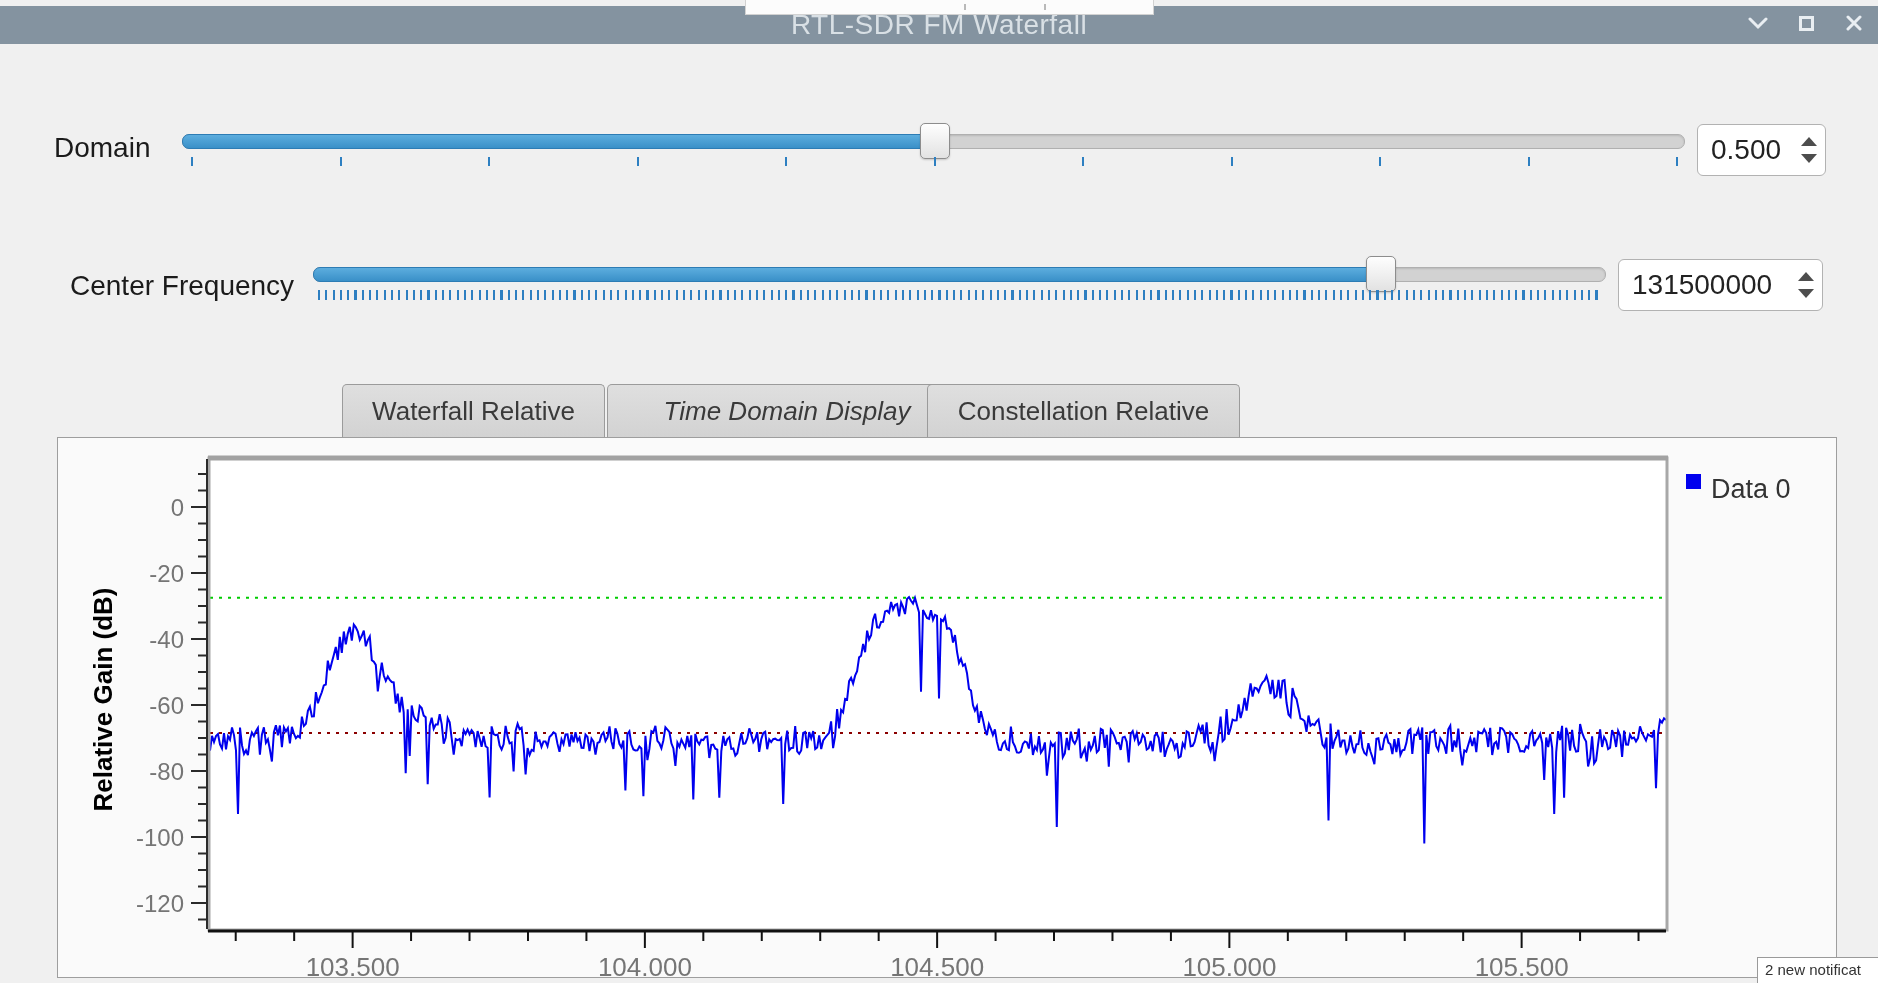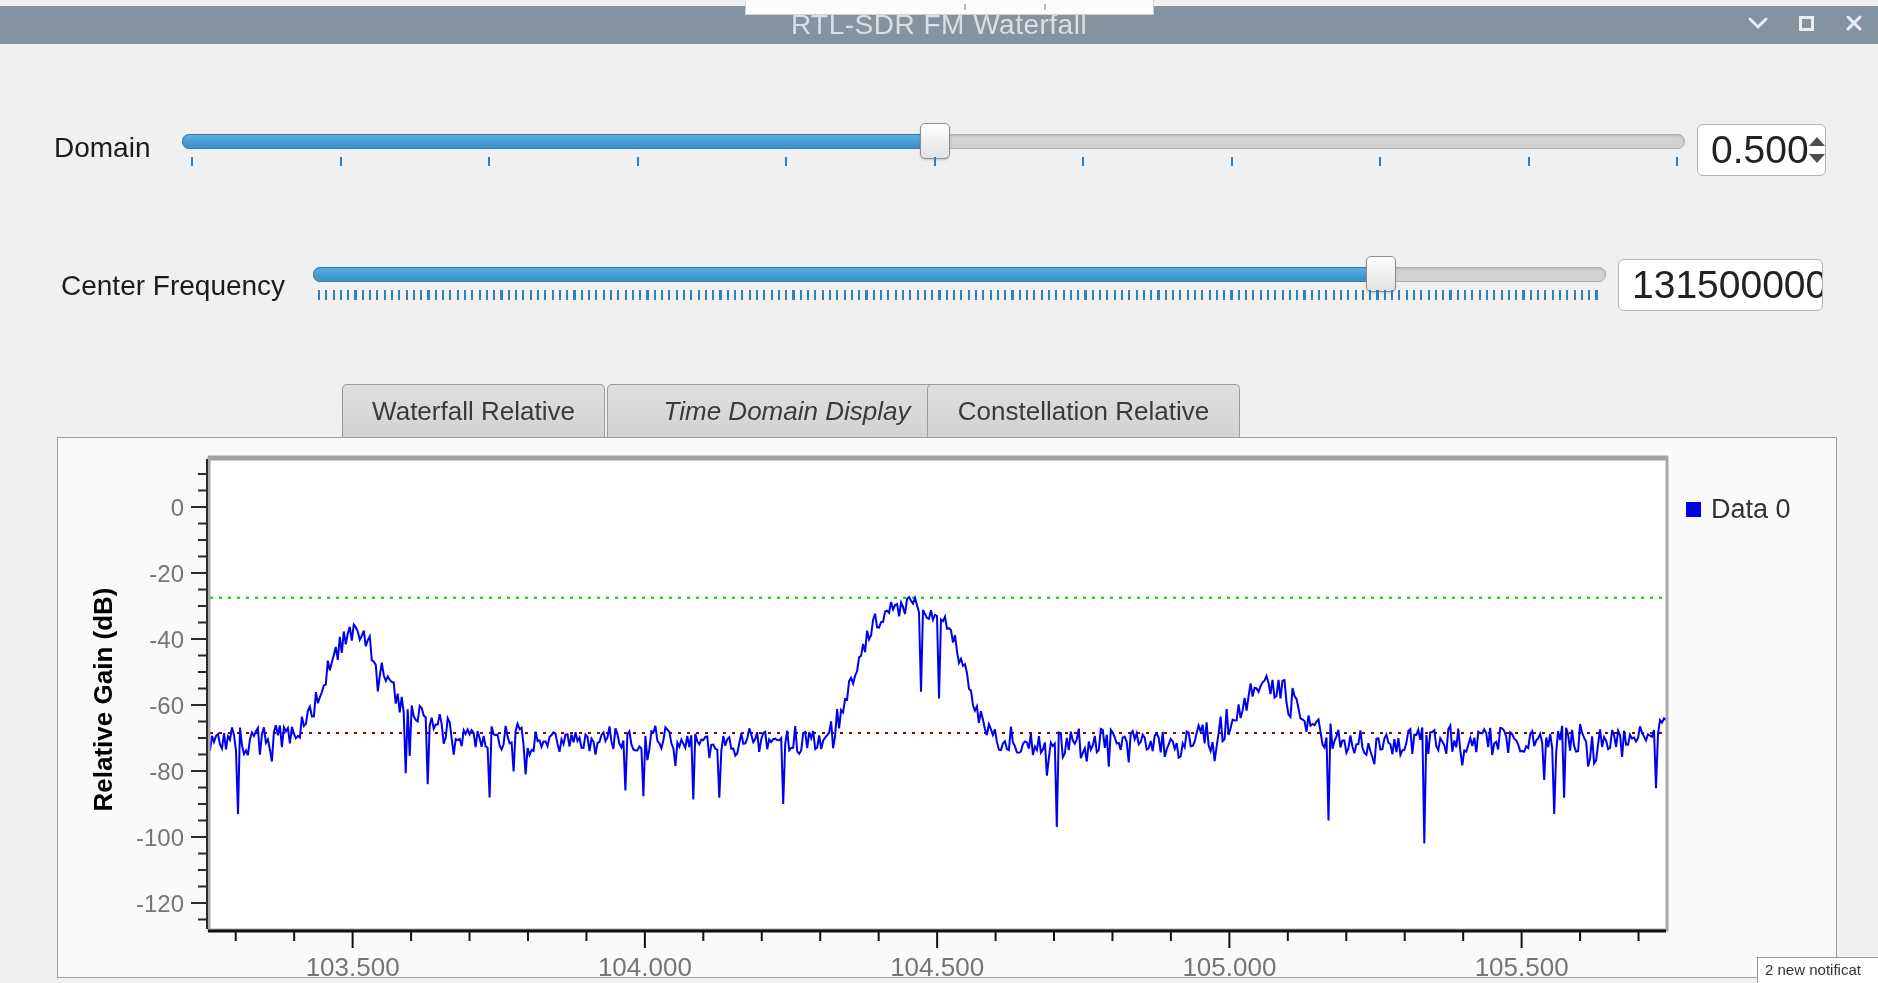--- a/index.html
+++ b/index.html
@@ -20,39 +20,39 @@
           box-shadow:inset 0 1px 2px rgba(0,0,0,.12);}
   .fill{position:absolute;height:13px;background:linear-gradient(#5cadde,#3a90c8);
         border:1px solid #2d7cb4;border-radius:7px 3px 3px 7px;}
   .handle{position:absolute;width:28px;height:34px;background:linear-gradient(#fefefe,#e2e2e2);
           border:1px solid #8d8d8d;border-radius:5px;box-shadow:0 1px 2px rgba(0,0,0,.18);}
   .tickrow{position:absolute;display:flex;justify-content:space-between;}
   .tickrow span{width:2px;height:9px;background:#2d7fc1;}
   .dense-ticks{position:absolute;background:repeating-linear-gradient(90deg,#2d7fc1 0,#2d7fc1 2px,
                transparent 2px,transparent 7.3px);}
   .spin{position:absolute;background:#fff;border:1px solid #b2b2b2;border-radius:6px;display:flex;overflow:hidden;}
-  .spin .val{flex:1;display:flex;align-items:center;padding-left:13px;font-size:39px;color:#222;}
+  .spin .val{flex:1;display:flex;align-items:center;padding-left:13px;font-size:28px;color:#222;}
   .spin .btns{width:32px;display:flex;flex-direction:column;align-items:center;justify-content:center;gap:8px;}
   .arrow-up{width:0;height:0;border-left:8px solid transparent;border-right:8px solid transparent;
             border-bottom:9px solid #4d4d4d;}
   .arrow-down{width:0;height:0;border-left:8px solid transparent;border-right:8px solid transparent;
               border-top:9px solid #4d4d4d;}
   
   .tab{position:absolute;display:flex;align-items:center;justify-content:center;font-size:26px;color:#2c2c2c;
        border:1px solid #9b9b9b;border-bottom:none;border-radius:5px 5px 0 0;box-sizing:border-box;}
   .tab.active{top:379px;height:60px;background:#ffffff;z-index:3;}
   .tab.inactive{top:384px;height:54px;background:linear-gradient(#dfdfdf,#d2d2d2);z-index:1;color:#3a3a3a;}
   .panel{position:absolute;left:57px;top:437px;width:1780px;height:541px;background:#fafafa;
          border:1px solid #9e9e9e;box-sizing:border-box;z-index:1;}
   
   .chart-layer{position:absolute;left:0;top:0;width:1878px;height:983px;z-index:2;pointer-events:none;}
   .chart-layer text{font-family:"Liberation Sans",sans-serif;}
   .ylabel{position:absolute;left:-47px;top:684px;width:300px;text-align:center;font-size:26px;font-weight:bold;
           color:#000;transform:rotate(-90deg);z-index:2;}
-  .legend{position:absolute;left:1686px;top:494px;display:flex;align-items:center;gap:10px;z-index:3;}
+  .legend{position:absolute;left:1686px;top:474px;display:flex;gap:10px;z-index:3;}
   .legend-swatch{width:15px;height:15px;background:#0000ee;}
   .legend-label{font-size:27px;color:#333;}
   .notification{position:absolute;left:1757px;top:957px;width:160px;height:22px;background:#ffffff;
                 border:1px solid #9a9a9a;font-size:15px;color:#333;padding:3px 0 0 7px;white-space:nowrap;z-index:4;}
 </style>
 </head>
 <body>
 
 <div class="screen">
 
@@ -106,21 +106,21 @@
       <span></span>
     </div>
   <div class="spin" style="left:1697px;top:124px;width:127px;height:50px;">
     <div class="val">0.500</div>
     <div class="btns">
       <div class="arrow-up"></div>
       <div class="arrow-down"></div>
     </div>
   </div>
 
-  <div class="ctl-label" style="left:61px;top:270px;">Center Frequency</div>
+  <div class="ctl-label" style="left:70px;top:270px;">Center Frequency</div>
   <div class="groove" style="left:313px;top:267px;width:1291px;"></div>
   <div class="fill" style="left:313px;top:267px;width:1066px;"></div>
   <div class="handle" style="left:1366px;top:256px;"></div>
   <div class="dense-ticks" style="left:318px;top:290px;width:1284px;height:10px;"></div>
   <div class="spin" style="left:1618px;top:259px;width:203px;height:50px;">
     <div class="val">131500000</div>
     <div class="btns">
       <div class="arrow-up"></div>
       <div class="arrow-down"></div>
     </div>

